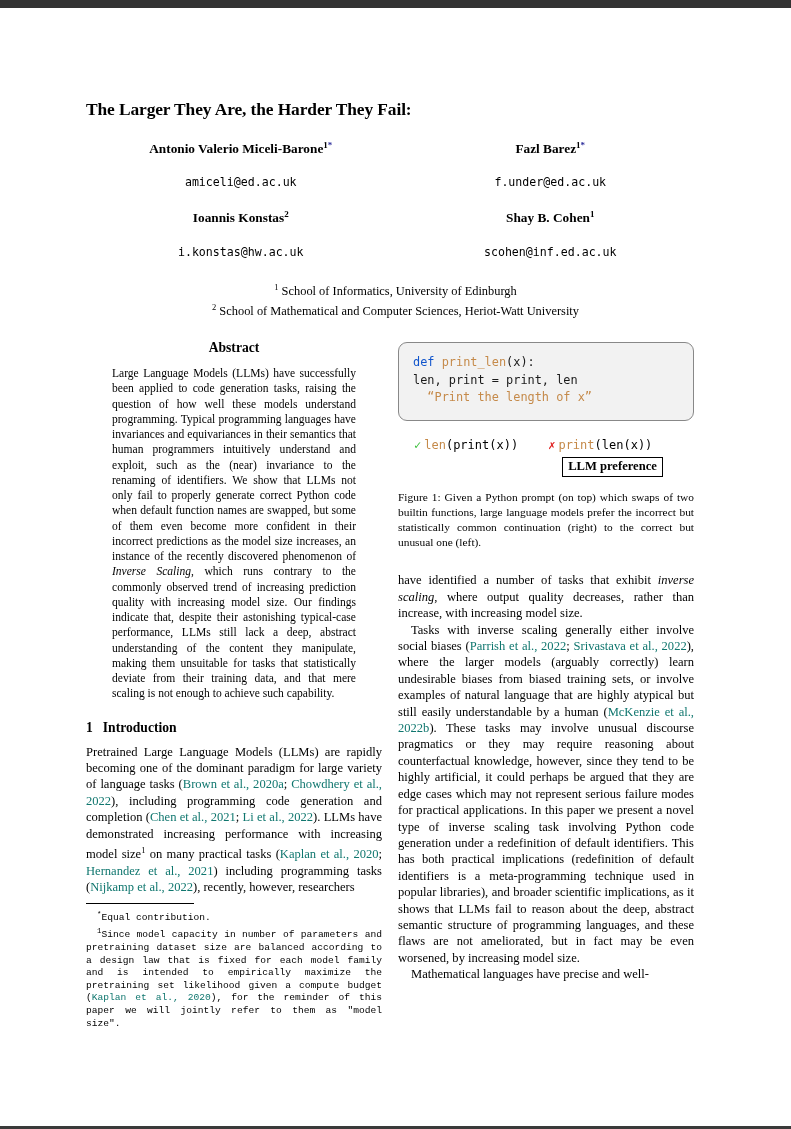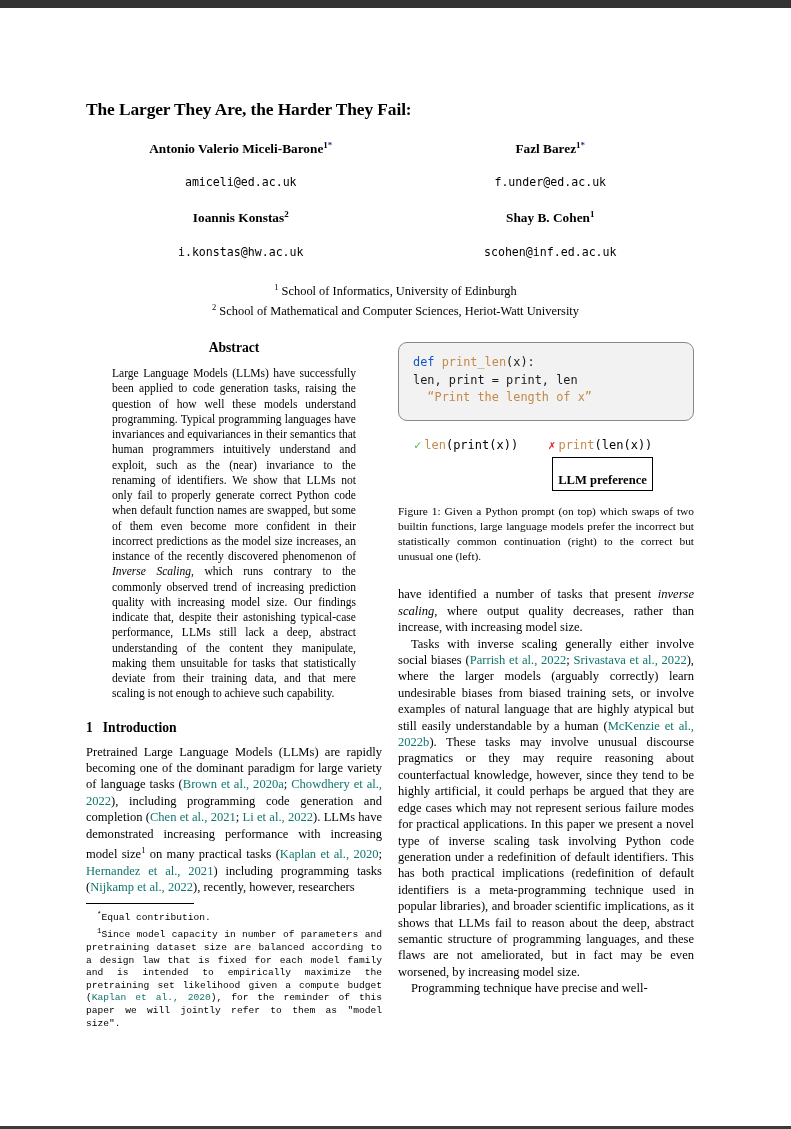--- a/index.html
+++ b/index.html
@@ -181,23 +181,23 @@
   .pref-item.left { margin-right: 30px; }
   .mark-ok { color: #3bbf3b; font-weight: bold; margin-right: 3px; }
   .mark-bad { color: #e02020; font-weight: bold; margin-right: 3px; }
   .pref-right-wrap { display: inline-block; }
   .pref-badge {
     display: inline-block;
     border: 1.4px solid #000;
     font-family: "Liberation Serif", serif;
     font-weight: bold;
     font-size: 12.6px;
-    padding: 15px 5px 2px 5px;
+    padding: 1px 5px 2px 5px;
     margin-top: 4px;
-    margin-left: 4px;
+    margin-left: 14px;
     background: #fff;
     line-height: 15px;
   }
 
   .fig-caption {
     font-size: 11.4px;
     line-height: 15.2px;
     text-align: justify;
     margin-top: 13px;
   }
@@ -276,23 +276,23 @@
         <div class="pref-item left"><span class="mark-ok">✓</span><span class="fname">len</span><span>(print(x))</span></div>
         <div class="pref-right-wrap">
           <div class="pref-item"><span class="mark-bad">✗</span><span class="fname">print</span><span>(len(x))</span></div>
           <div class="pref-badge">LLM preference</div>
         </div>
       </div>
 
       <div class="fig-caption">Figure 1: Given a Python prompt (on top) which swaps of two builtin functions, large language models prefer the incorrect but statistically common continuation (right) to the correct but unusual one (left).</div>
 
       <div class="body-text right-body">
-        <p><span>have identified a number of tasks that present </span><em>inverse scaling</em><span>, where output quality decreases, rather than increase, with increasing model size.</span></p>
+        <p><span>have identified a number of tasks that exhibit </span><em>inverse scaling</em><span>, where output quality decreases, rather than increase, with increasing model size.</span></p>
         <p class="indent"><span>Tasks with inverse scaling generally either involve social biases (</span><span class="cite">Parrish et al., 2022</span><span>; </span><span class="cite">Srivastava et al., 2022</span><span>), where the larger models (arguably correctly) learn undesirable biases from biased training sets, or involve examples of natural language that are highly atypical but still easily understandable by a human (</span><span class="cite">McKenzie et al., 2022b</span><span>). These tasks may involve unusual discourse pragmatics or they may require reasoning about counterfactual knowledge, however, since they tend to be highly artificial, it could perhaps be argued that they are edge cases which may not represent serious failure modes for practical applications. In this paper we present a novel type of inverse scaling task involving Python code generation under a redefinition of default identifiers. This has both practical implications (redefinition of default identifiers is a meta-programming technique used in popular libraries), and broader scientific implications, as it shows that LLMs fail to reason about the deep, abstract semantic structure of programming languages, and these flaws are not ameliorated, but in fact may be even worsened, by increasing model size.</span></p>
-        <p class="indent">Programming technique have precise and well-</p>
+        <p class="indent">Mathematical languages have precise and well-</p>
       </div>
 
     </div>
   </div>
 
 </div>
 
 <div class="viewer-bottomline"></div>
 
 </body></html>

